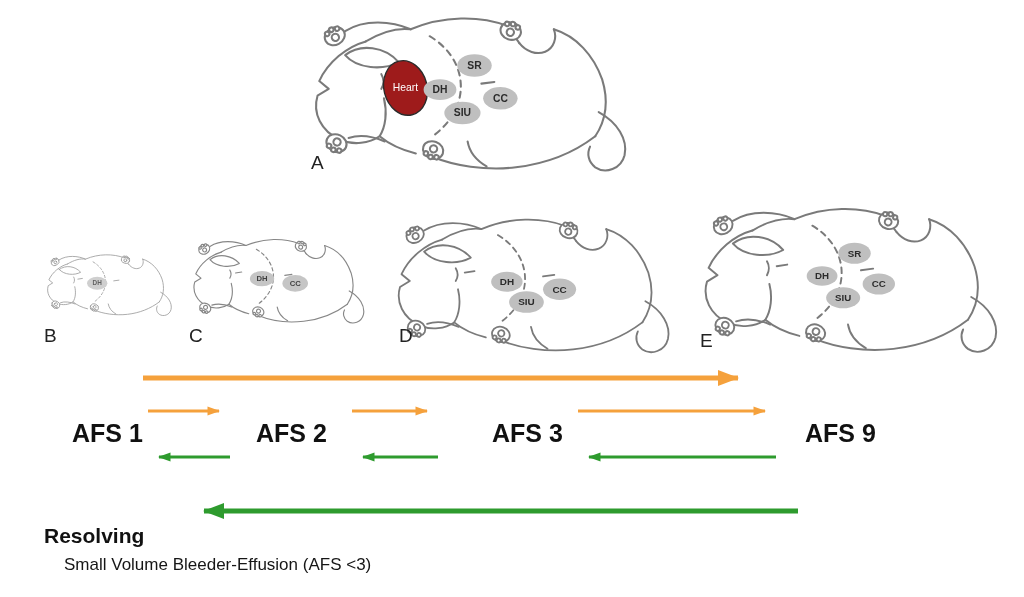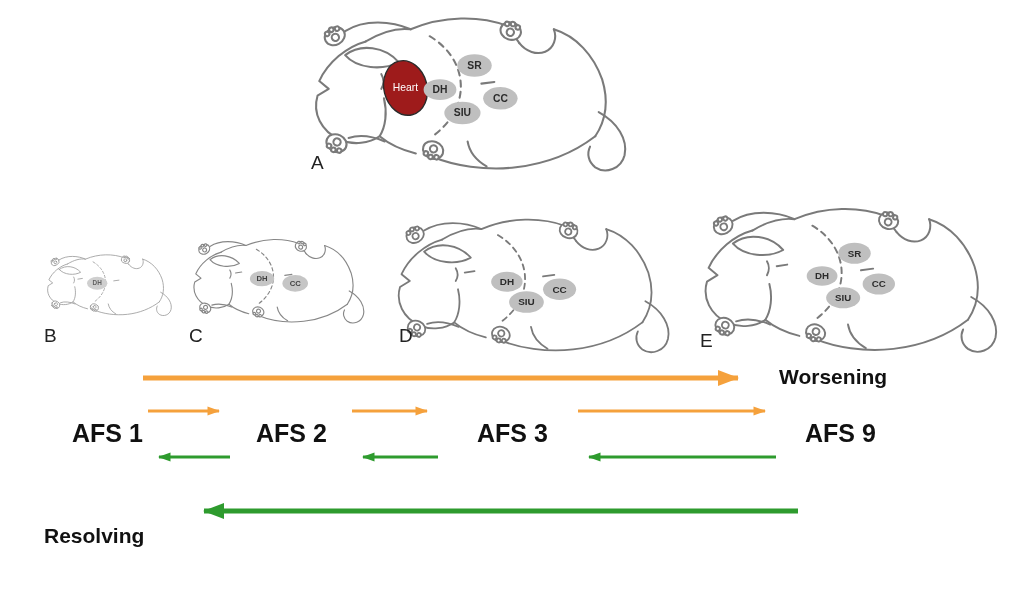--- a/index.html
+++ b/index.html
@@ -34,21 +34,21 @@
   .arrows{position:absolute;left:0;top:0;width:1024px;height:597px;pointer-events:none;}
 
   
   .txt{position:absolute;color:#111;white-space:nowrap;}
   .big-bold{font-size:21px;font-weight:700;}
   .lbl-worsening{left:779px;top:365px;}
   .lbl-resolving{left:44px;top:524px;text-align:center;}
   .afs{top:419px;font-size:25px;font-weight:700;}
   .afs-1{left:72px;}
   .afs-2{left:256px;}
-  .afs-3{left:477px;text-align:right;}
+  .afs-3{left:492px;text-align:right;}
   .afs-4{left:805px;}
   .caption{top:555px;font-size:17px;font-weight:400;color:#161616;}
   .cap-small{left:64px;}
   .cap-large{left:531px;}
 </style>
 </head>
 <body>
 
 <div class="canvas">
 
@@ -205,21 +205,21 @@
     <line x1="143" y1="378" x2="738" y2="378" stroke="#F5A13C" stroke-width="5" marker-end="url(#mO)"></line>
     <line x1="148" y1="411" x2="219" y2="411" stroke="#F5A13C" stroke-width="2.8" marker-end="url(#mo)"></line>
     <line x1="352" y1="411" x2="427" y2="411" stroke="#F5A13C" stroke-width="2.8" marker-end="url(#mo)"></line>
     <line x1="578" y1="411" x2="765" y2="411" stroke="#F5A13C" stroke-width="2.8" marker-end="url(#mo)"></line>
     <line x1="230" y1="457" x2="159" y2="457" stroke="#2E9B2E" stroke-width="2.8" marker-end="url(#mg)"></line>
     <line x1="438" y1="457" x2="363" y2="457" stroke="#2E9B2E" stroke-width="2.8" marker-end="url(#mg)"></line>
     <line x1="776" y1="457" x2="589" y2="457" stroke="#2E9B2E" stroke-width="2.8" marker-end="url(#mg)"></line>
     <line x1="798" y1="511" x2="204" y2="511" stroke="#2E9B2E" stroke-width="5" marker-end="url(#mG)"></line>
   </svg>
 
-  <div class="txt big-bold lbl-worsening">Worsening</div>
   <div class="txt afs afs-1">AFS 1</div>
   <div class="txt afs afs-2">AFS 2</div>
   <div class="txt afs afs-3">AFS 3</div>
   <div class="txt afs afs-4">AFS 9</div>
   <div class="txt big-bold lbl-resolving">Resolving</div>
 
+  <div class="txt caption cap-small">Small Volume Bleeder-Effusion (AFS &lt;3)</div>
 
 </div>
 
 </body></html>

